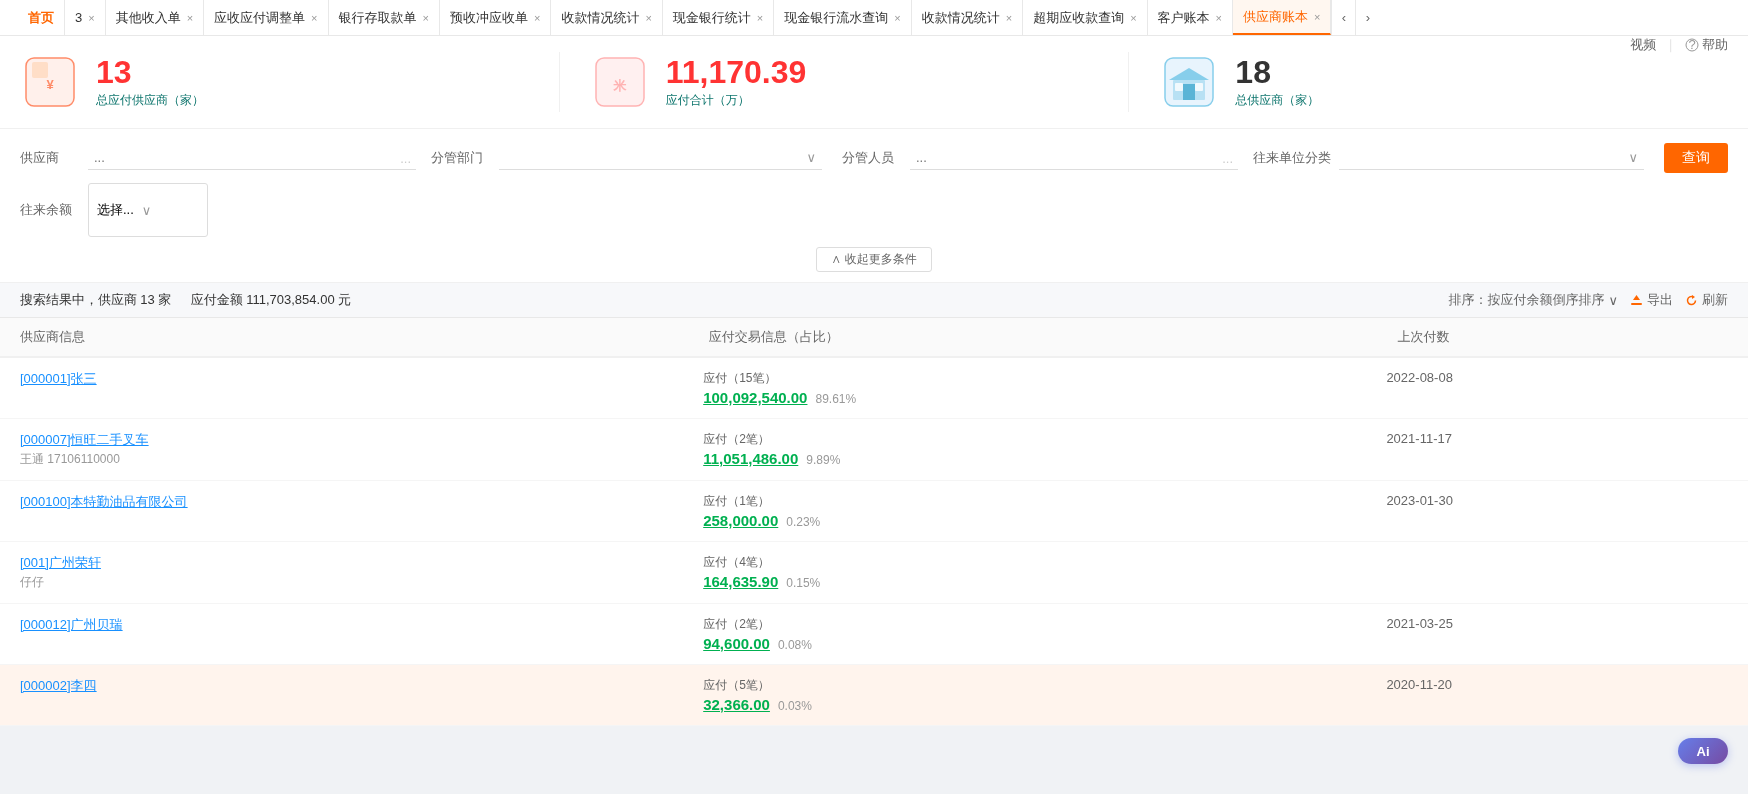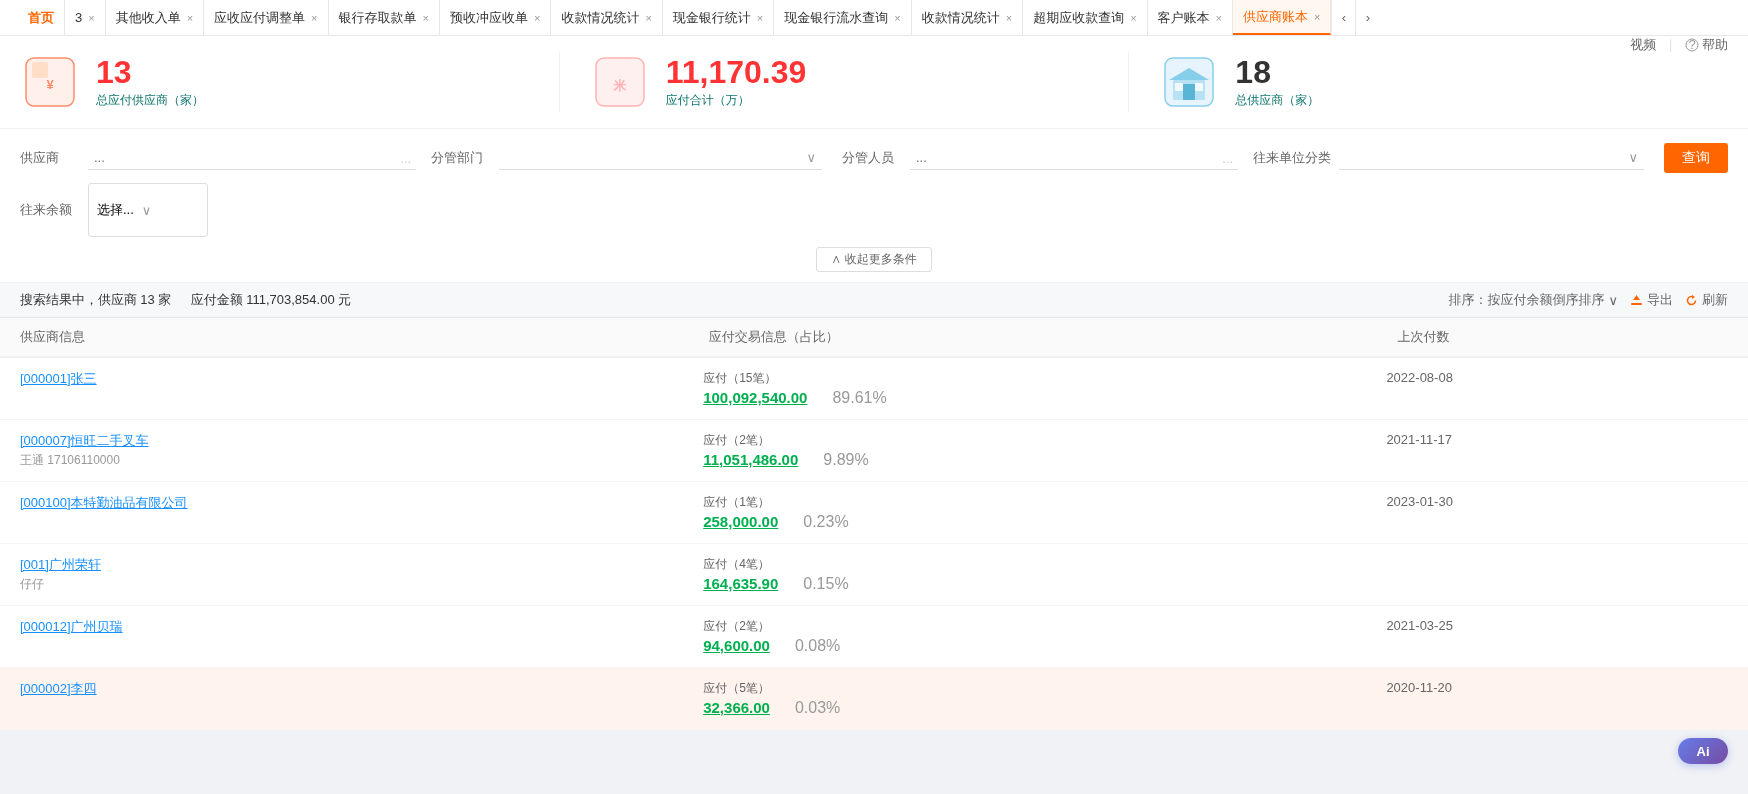--- a/index.html
+++ b/index.html
@@ -231,22 +231,22 @@
     .supplier-sub { color: #999; font-size: 12px; margin-top: 2px; }
     .transaction-label { color: #666; font-size: 12px; }
     .transaction-amount {
       color: #00b050;
       font-size: 15px;
       font-weight: bold;
       text-decoration: underline;
       cursor: pointer;
       margin-top: 2px;
     }
-    .transaction-percent { color: #999; font-size: 16px; margin-left: 10px; }
-    .transaction-row { display: flex; align-items: baseline; gap: 15px; }
+    .transaction-percent { color: #999; font-size: 12px; }
+    .transaction-row { display: flex; align-items: baseline; gap: 8px; }
     .last-pay-date { color: #666; font-size: 13px; }
 
     
     ::-webkit-scrollbar { width: 6px; }
     ::-webkit-scrollbar-track { background: #f1f1f1; }
     ::-webkit-scrollbar-thumb { background: #ccc; border-radius: 3px; }
 
     .ai-badge {
       position: fixed;
       bottom: 30px;

